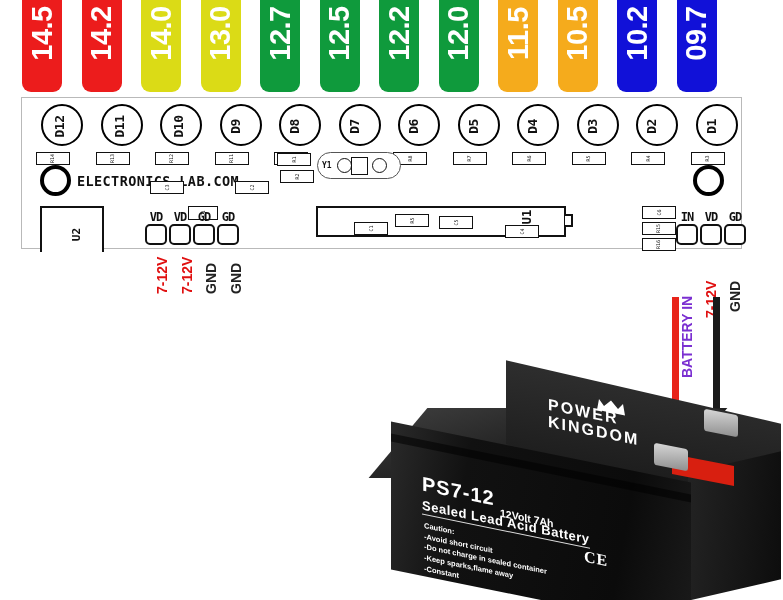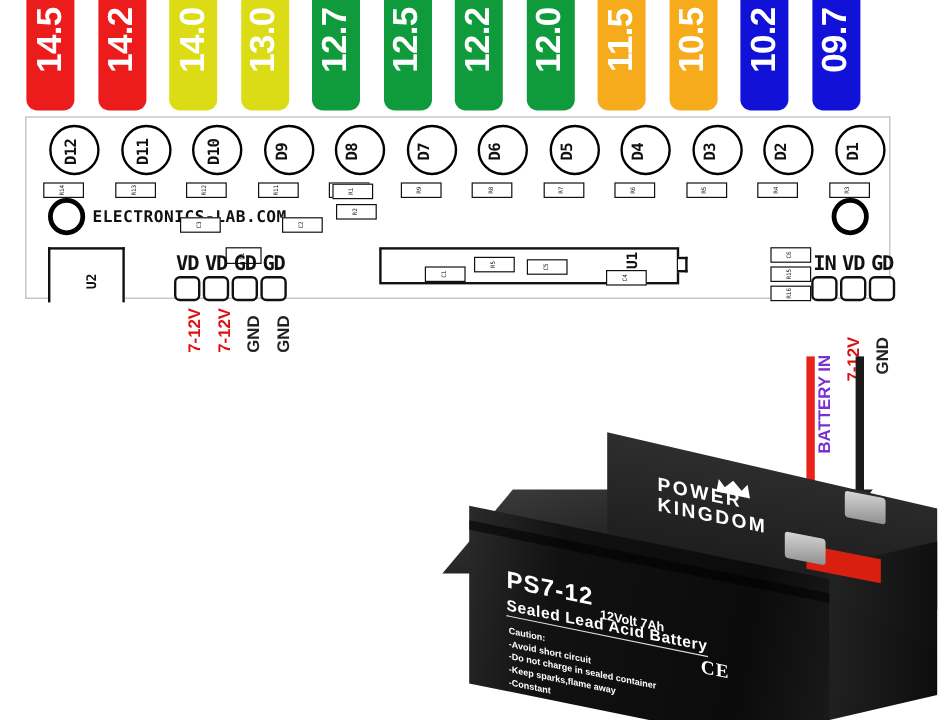--- a/index.html
+++ b/index.html
@@ -110,21 +110,21 @@
     transform:rotate(-90deg);transform-origin:center center;
   }
 
   
   .padgroup{position:absolute;}
   .padrow{display:flex;}
   .padlblrow{display:flex;}
   .padname{
     width:24px;text-align:center;
     font-family:"DejaVu Sans Mono", monospace;
-    font-size:17px;font-weight:bold;color:#111;letter-spacing:-1px;
+    font-size:12px;font-weight:bold;color:#111;letter-spacing:-1px;
   }
   .pad{
     width:22px;height:21px;margin:0 1px;
     border:2px solid #111;box-sizing:border-box;
     background:#fff;
     border-radius:5px;
   }
   
   .vlabel{
     position:absolute;
@@ -326,20 +326,26 @@
         <div class="res" style="left: 668.5px; top: 54px;">
           <span>R3</span>
         </div>
       </div>
 
     <div class="mhole" style="left:18px;top:67px;"></div>
     <div class="mhole" style="left:671px;top:67px;"></div>
 
     <div id="brandtxt" style="left:55px;top:75px;">ELECTRONICS-LAB.COM</div>
 
+    <div id="xtal">
+      <div class="xlbl">Y1</div>
+      <div class="xpad" style="left:19px;"></div>
+      <div class="xbody"></div>
+      <div class="xpad" style="left:54px;"></div>
+    </div>
 
     <div class="res" style="left:166px;top:108px;width:30px;height:14px;">
       <span>C1</span>
     </div>
 
     <div id="u1"></div>
     <div id="u1notch"></div>
     <div id="u1lbl">U1</div>
     <div id="res-ic-layer">
         <div class="res" style="left: 332px; top: 124px;">

